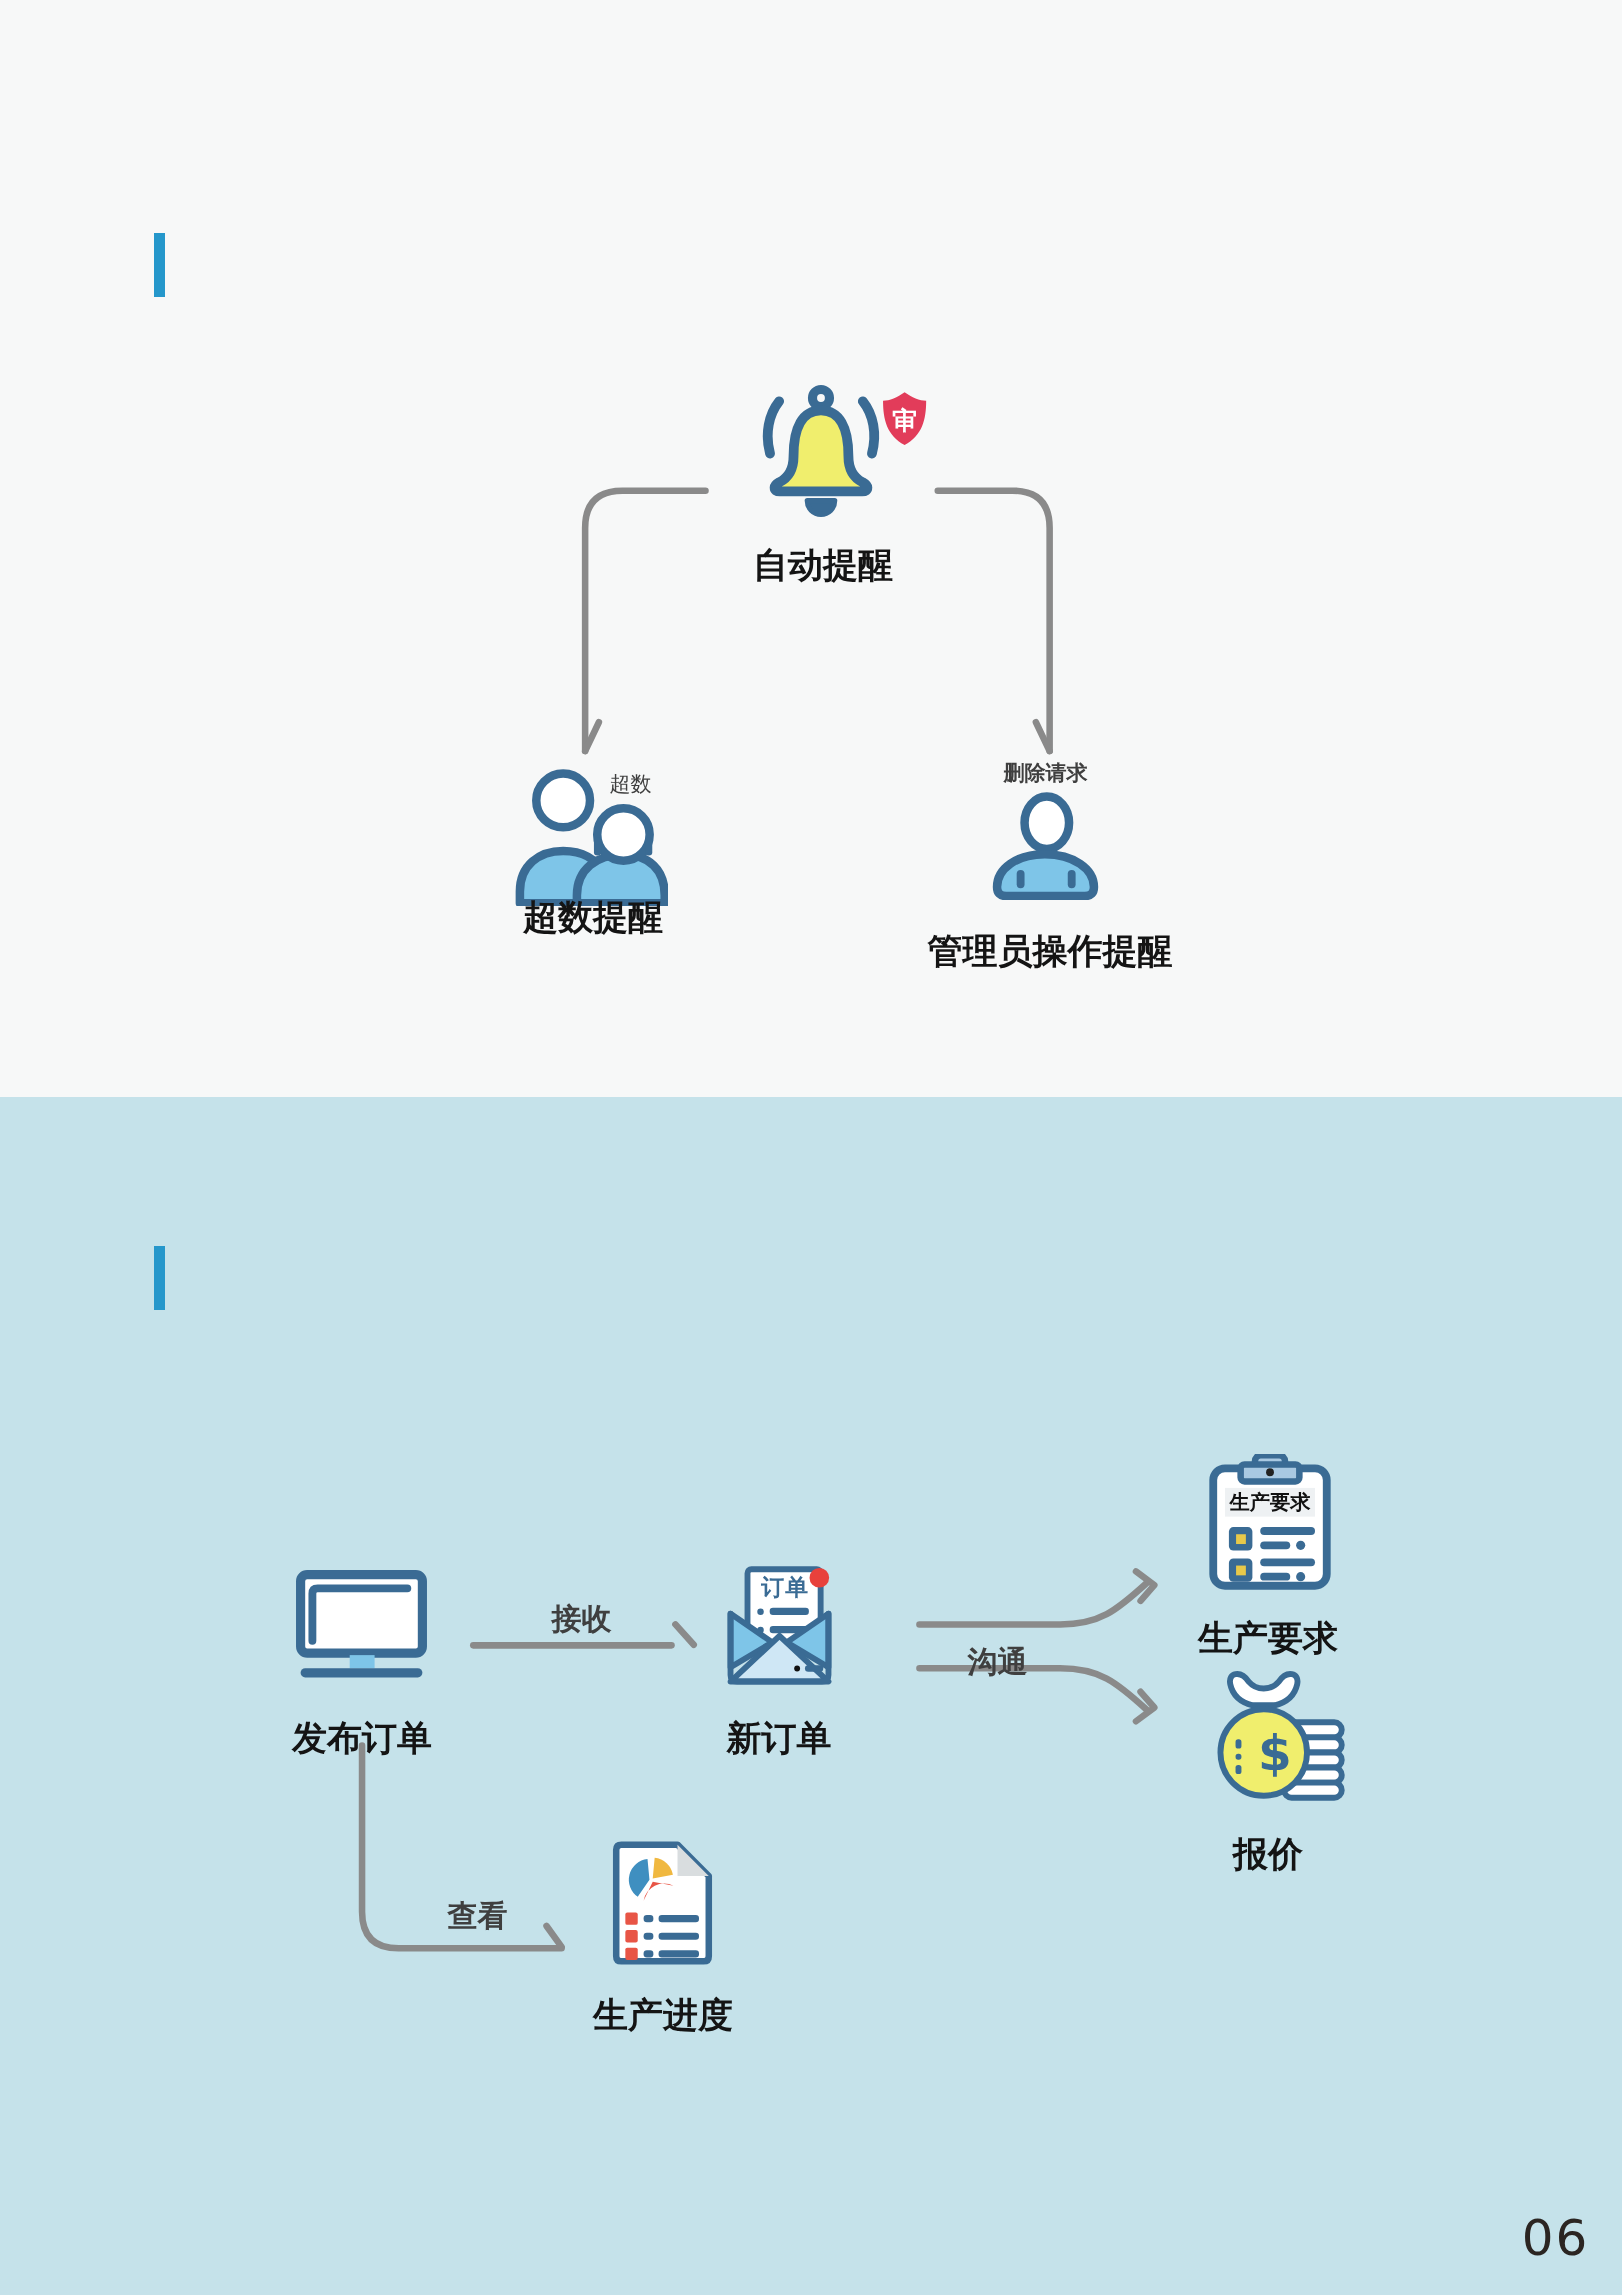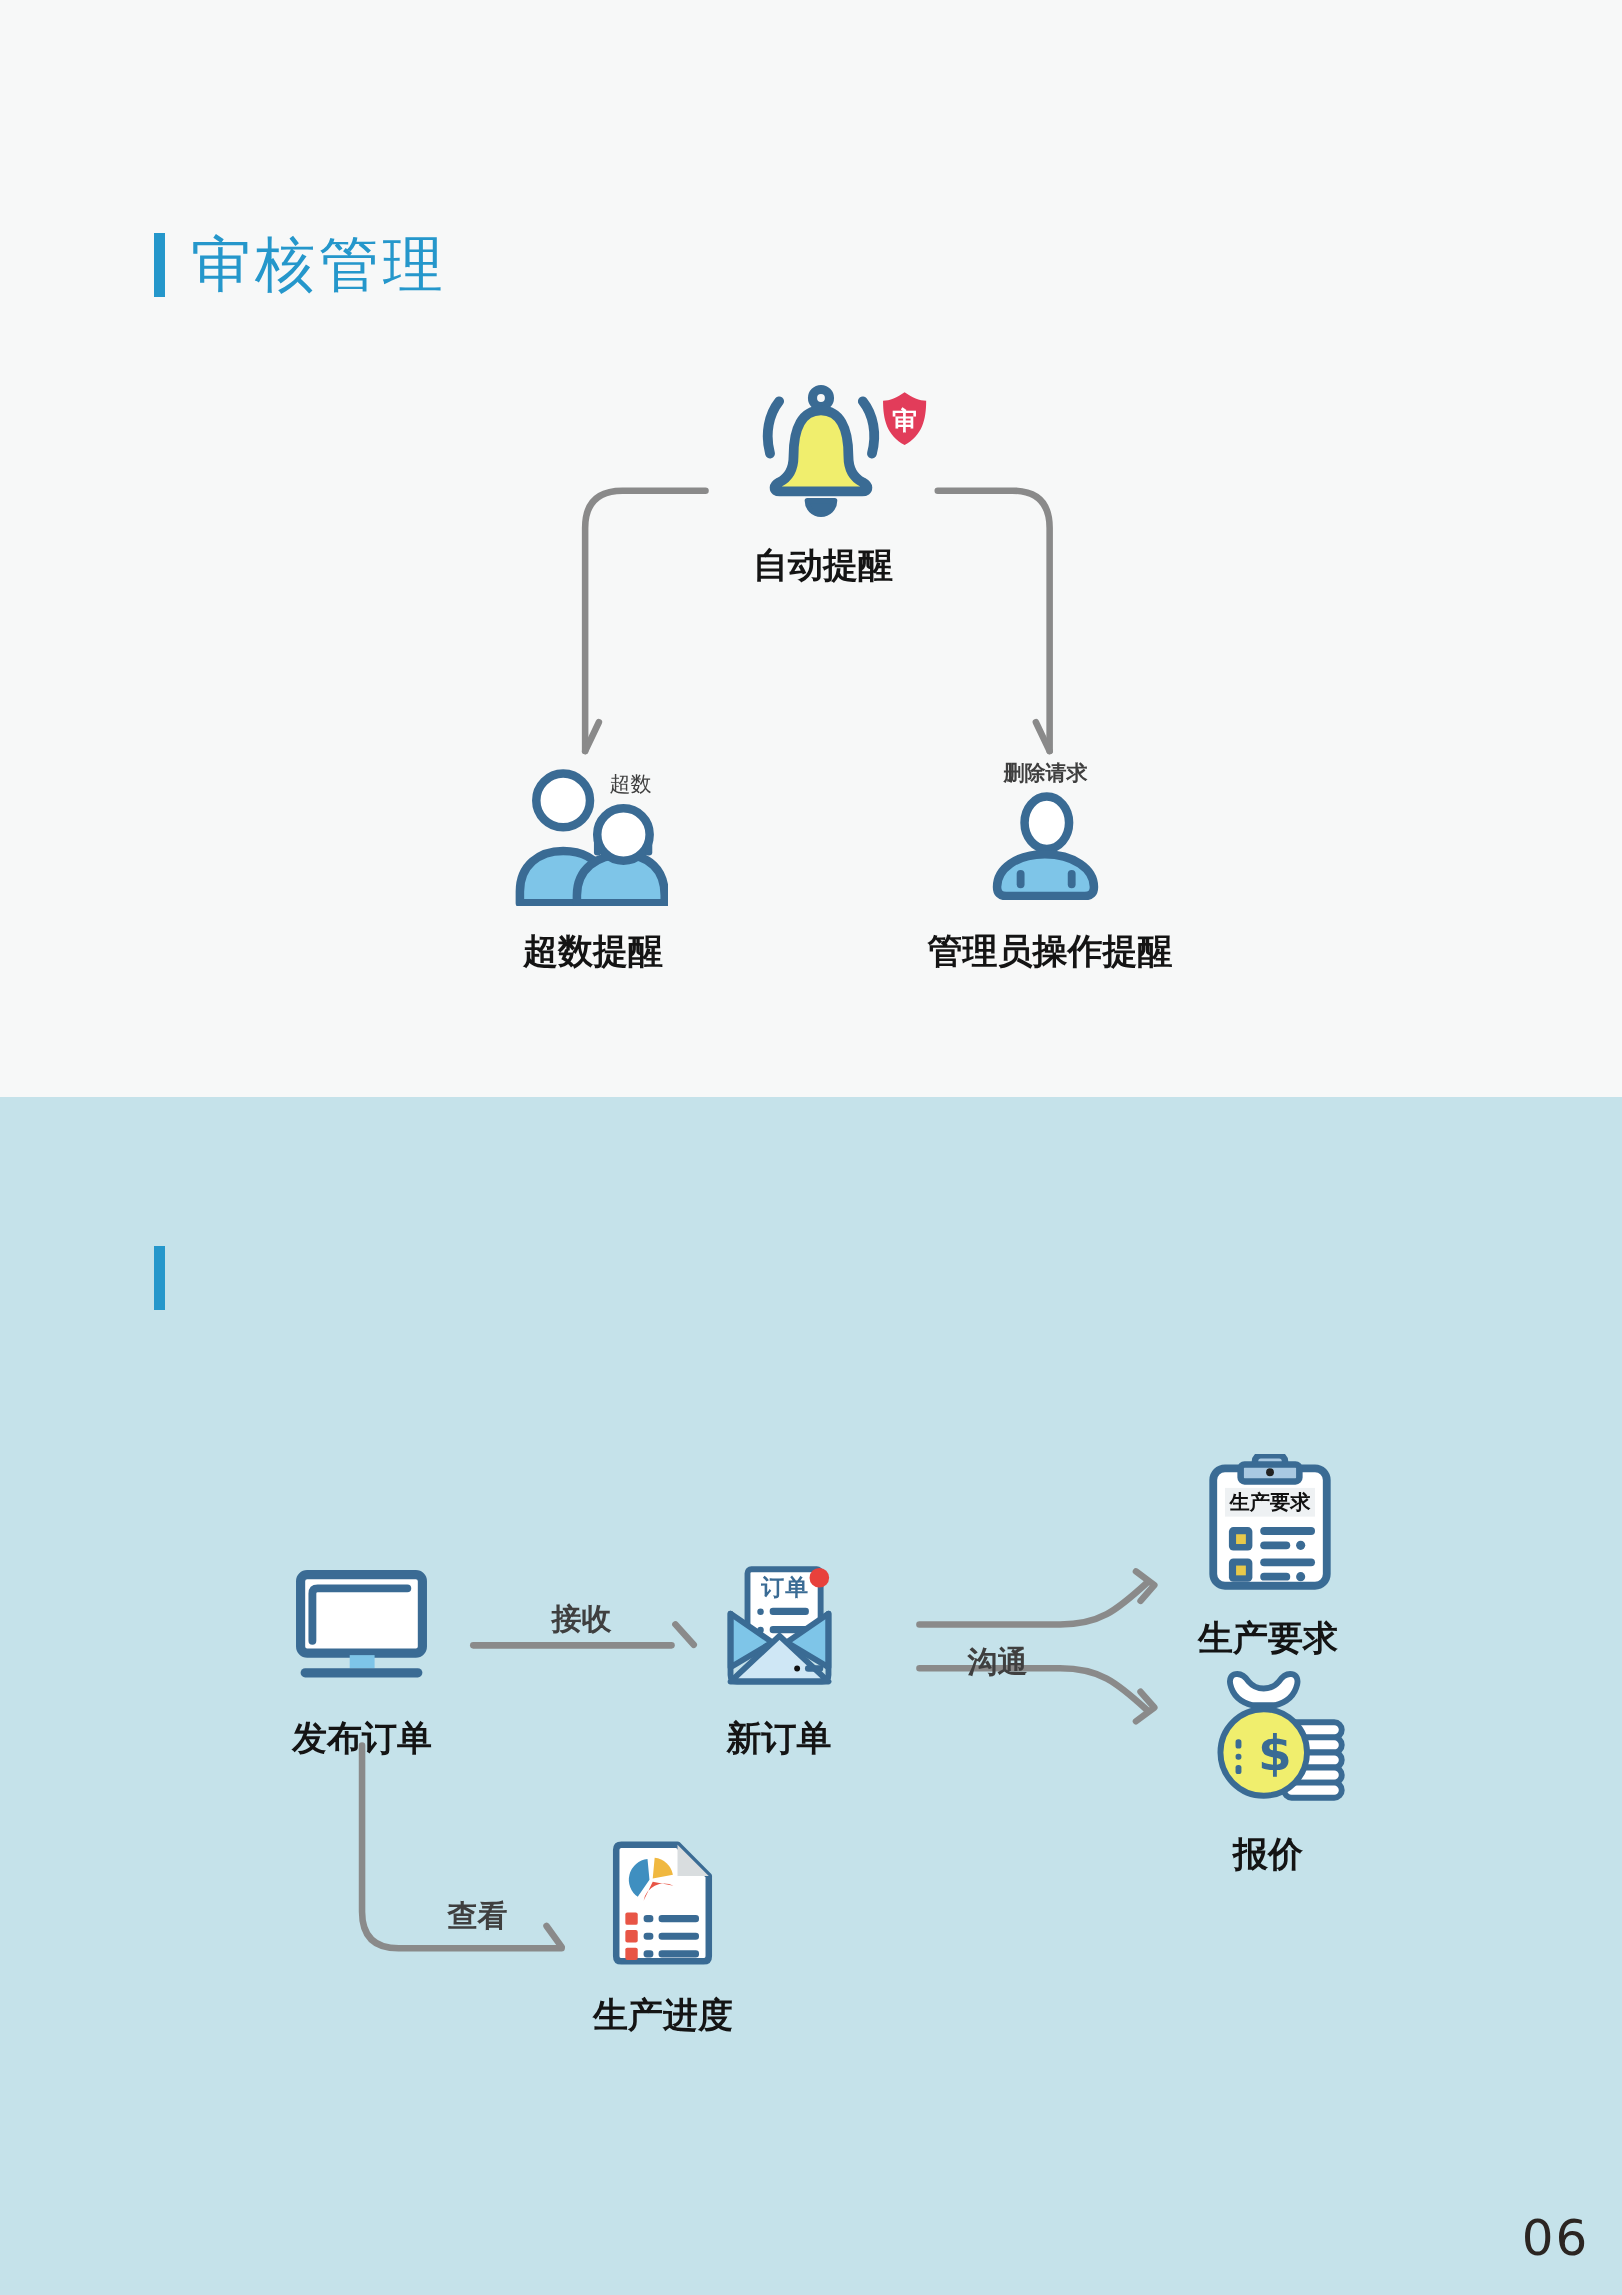--- a/index.html
+++ b/index.html
@@ -21,21 +21,20 @@
 </style>
 </head>
 <body>
 
 <div class="page">
 
   <div class="section1"></div>
   <div class="section2"></div>
 
   <div class="title-bar" style="left:154px;top:233px;"></div>
-  <div class="title-text" style="left:191px;top:230px;">审核管理</div>
 
   <div class="title-bar" style="left:154px;top:1246px;"></div>
 
   <svg class="abs" style="left:0;top:0;" width="1623" height="2295" viewBox="0 0 2480 3508">
     <path class="connector" d="M1078,750 H951 Q894,750 894,807 V1148"></path>
     <path class="connector" d="M915,1104 L894,1148"></path>
     <path class="connector" d="M1433,750 H1547 Q1604,750 1604,807 V1148"></path>
     <path class="connector" d="M1583,1104 L1604,1148"></path>
     <path class="connector" d="M723,2515 H1026"></path>
     <path class="connector" d="M1032,2483 L1060,2514"></path>
@@ -60,21 +59,21 @@
 
   <svg class="abs" style="left:514px;top:767px;" width="154" height="139" viewBox="0 0 235 212">
     <circle class="st fw" stroke-width="13" cx="75" cy="51" r="41"></circle>
     <path class="st flb" stroke-width="13" d="M9,208 L9,190 C9,150 38,128 75,128 C104,128 126,140 136,162 L138,208 Z"></path>
     <path class="st flb" stroke-width="13" d="M96,208 L96,196 C96,156 126,134 166,134 C206,134 230,156 230,196 L230,208 Z"></path>
     <circle class="st fw" stroke-width="13" cx="167" cy="103" r="40"></circle>
     <rect class="fdb" x="122" y="108" width="11" height="27" rx="5"></rect>
     <rect class="fdb" x="200" y="108" width="11" height="27" rx="5"></rect>
   </svg>
   <div class="tag-label" style="left:565px;top:770px;width:131px;">超数</div>
-  <div class="black-label" style="left:495px;top:908px;width:196px;font-family:Liberation Serif, serif;">超数提醒</div>
+  <div class="black-label" style="left:495px;top:874px;width:196px;font-family:Liberation Serif, serif;">超数提醒</div>
 
   <svg class="abs" style="left:989px;top:790px;" width="113" height="110" viewBox="0 0 172 168">
     <ellipse class="st fw" stroke-width="13" cx="88" cy="50" rx="34" ry="40"></ellipse>
     <path class="st flb" stroke-width="13" d="M85,98 C42,98 12,120 12,148 Q12,162 26,162 L146,162 Q160,162 160,148 C160,120 128,98 85,98 Z"></path>
     <rect class="fdb" x="42" y="122" width="12" height="28" rx="6"></rect>
     <rect class="fdb" x="120" y="122" width="12" height="28" rx="6"></rect>
   </svg>
   <div class="tag-label" style="left:980px;top:759px;width:131px;font-weight:bold;">删除请求</div>
   <div class="black-label" style="left:919px;top:908px;width:262px;">管理员操作提醒</div>
 

